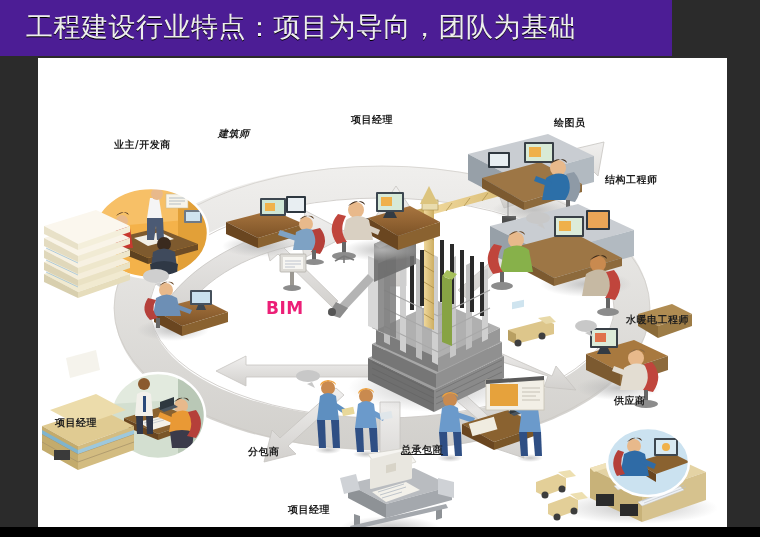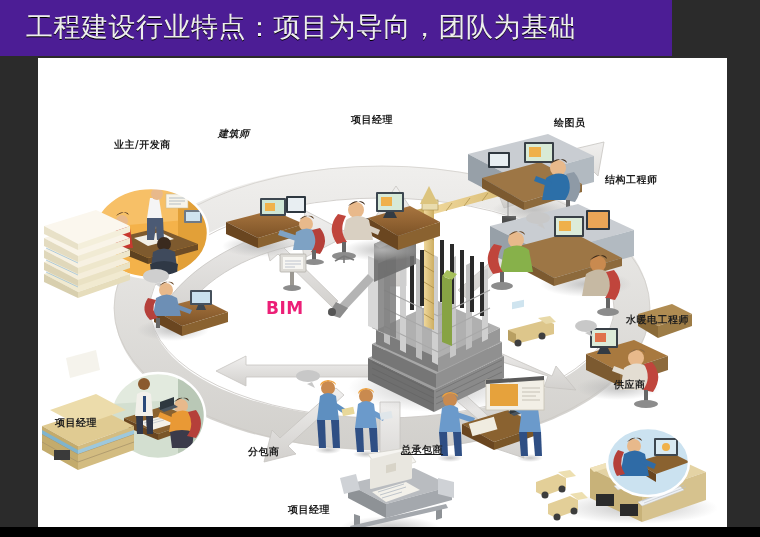--- a/index.html
+++ b/index.html
@@ -790,21 +790,21 @@
 
         </g>
       </svg>
 
       <div class="lbl" style="left:60px;  top:80px;margin-left:16px;">业主/开发商</div>
       <div class="lbl" style="left:180px; top:69px;font-style:italic;">建筑师</div>
       <div class="lbl" style="left:305px; top:55px;margin-left:8px;">项目经理</div>
       <div class="lbl" style="left:482px; top:58px;margin-left:34px;">绘图员</div>
       <div class="lbl" style="left:567px; top:115px;">结构工程师</div>
       <div class="lbl" style="left:588px; top:255px;">水暖电工程师</div>
-      <div class="lbl" style="left:576px; top:320px;">供应商</div>
+      <div class="lbl" style="left:576px; top:336px;">供应商</div>
       <div class="lbl" style="left:363px; top:385px;text-decoration:underline;">总承包商</div>
       <div class="lbl" style="left:250px; top:445px;">项目经理</div>
       <div class="lbl" style="left:210px; top:387px;">分包商</div>
       <div class="lbl" style="left:17px;  top:358px;">项目经理</div>
 
       <div id="bim-label" style="left:228px; top:240px;">BIM</div>
 
     </div>
   </div>
 

